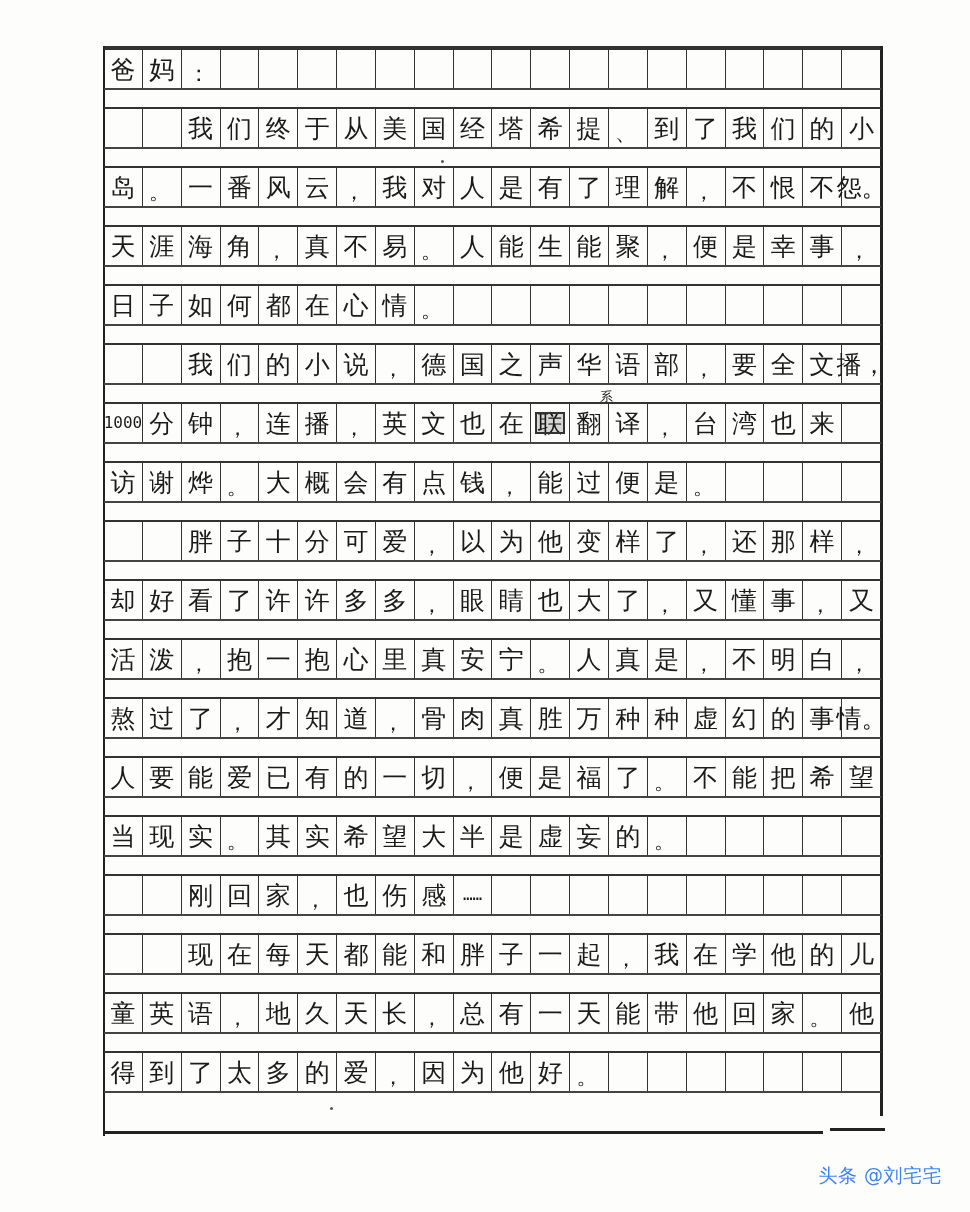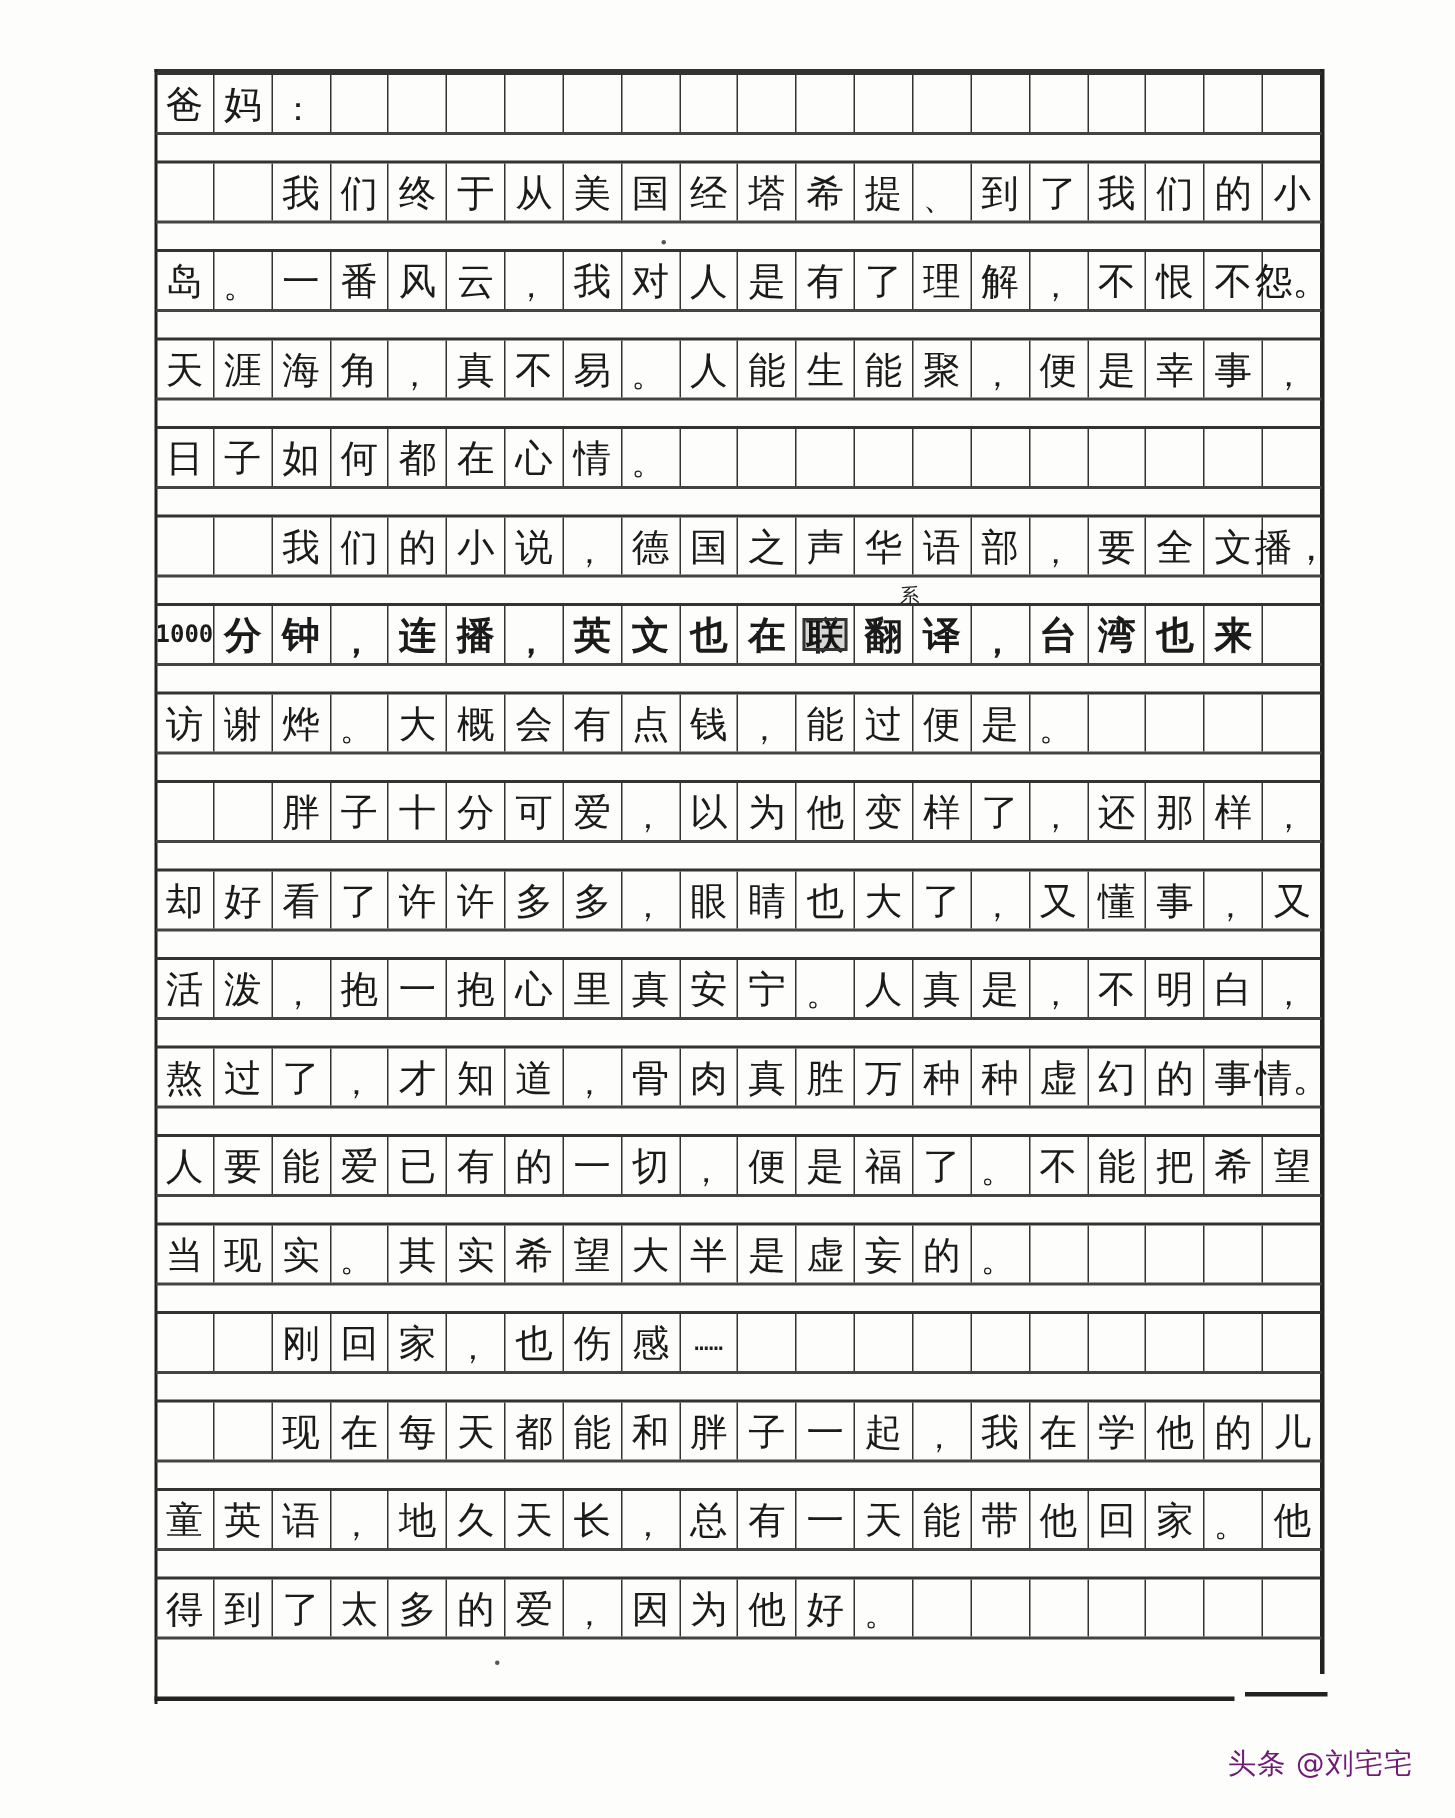--- a/index.html
+++ b/index.html
@@ -95,21 +95,21 @@
       position: absolute;
       left: 600px; top: 388px;
       font-size: 13px;
       color: #222;
     }
     .watermark {
       position: absolute;
       right: 28px; top: 1163px;
       font-family: "DejaVu Sans", "Liberation Sans", sans-serif;
       font-size: 19px;
-      color: #701a75;
+      color: #3b82f6;
       letter-spacing: 0.5px;
     }
     .speck {
       position: absolute;
       width: 3px; height: 3px;
       border-radius: 50%;
       background: #555;
     }
   </style>
 </head>
@@ -248,21 +248,21 @@
         <div class="cell">声</div>
         <div class="cell">华</div>
         <div class="cell">语</div>
         <div class="cell">部</div>
         <div class="cell punct">，</div>
         <div class="cell">要</div>
         <div class="cell">全</div>
         <div class="cell">文</div>
         <div class="cell">播，</div>
       </div>
-      <div class="grid-row" style="top: 402px; font-weight: bold;">
+      <div class="grid-row" style="top: 402px;">
         <div class="cell small">1000</div>
         <div class="cell">分</div>
         <div class="cell">钟</div>
         <div class="cell punct">，</div>
         <div class="cell">连</div>
         <div class="cell">播</div>
         <div class="cell punct">，</div>
         <div class="cell">英</div>
         <div class="cell">文</div>
         <div class="cell">也</div>

